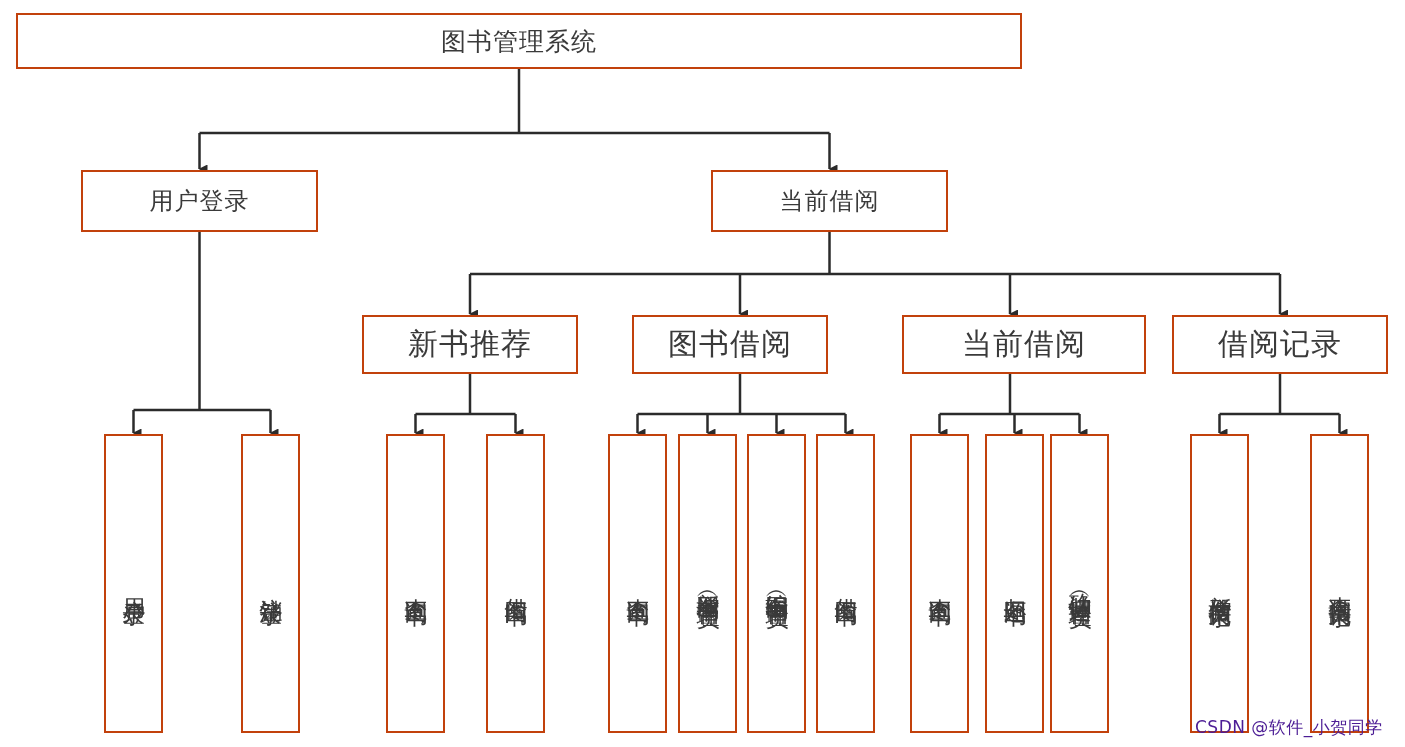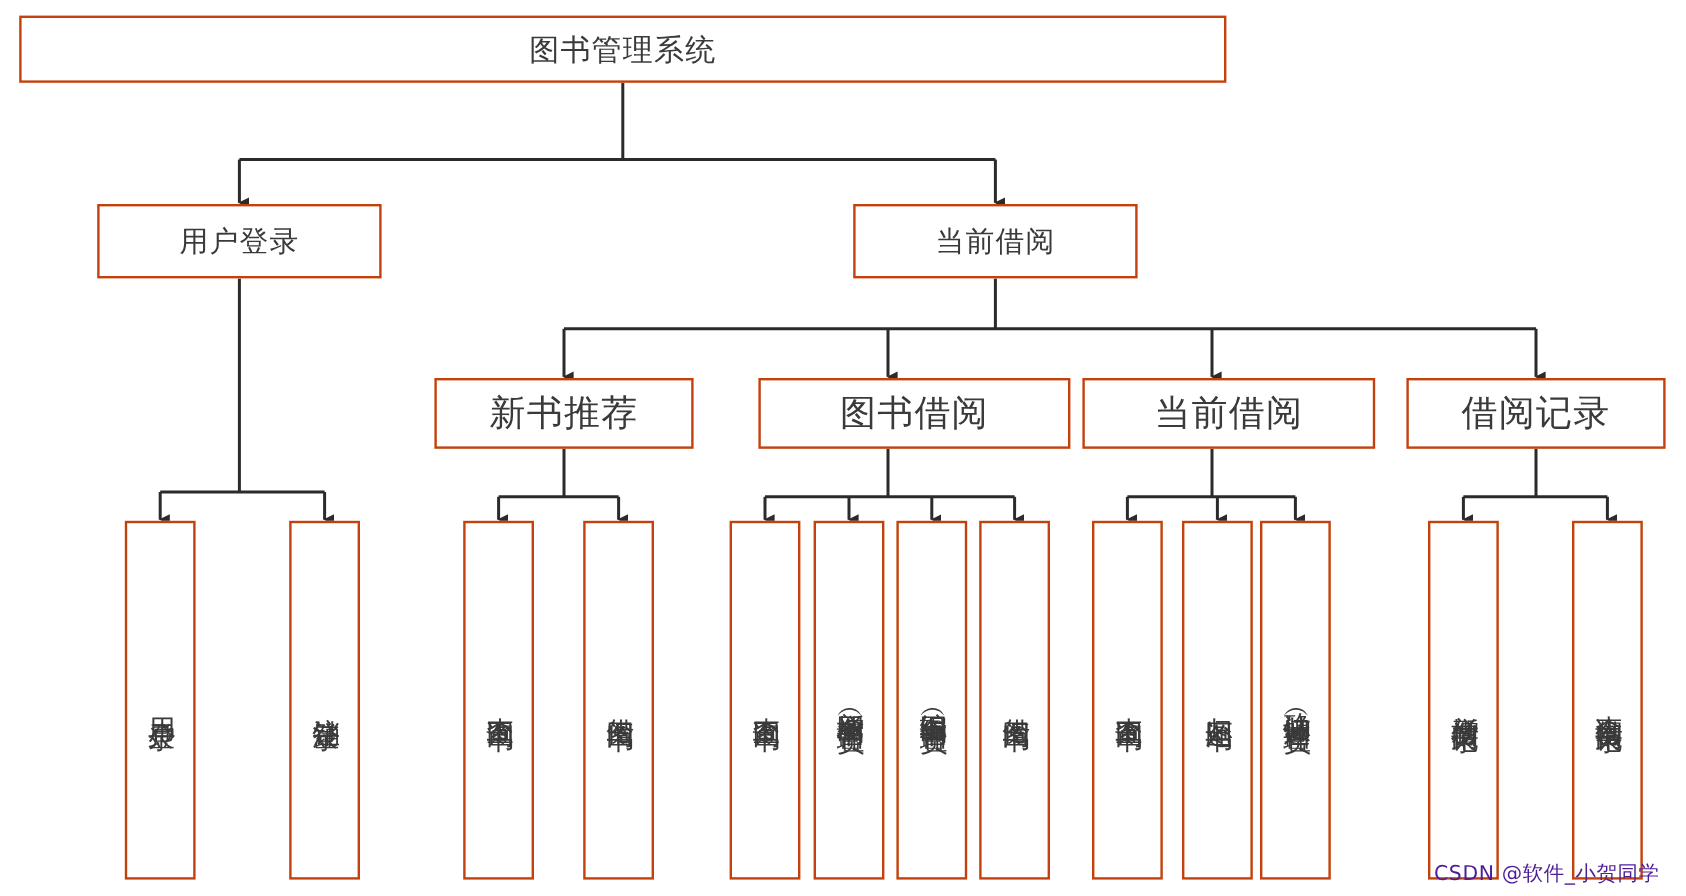--- a/index.html
+++ b/index.html
@@ -123,21 +123,21 @@
   <div class="node level2" style="left: 81px; top: 170px; width: 237px; height: 62px;">
     <span>用户登录</span>
   </div>
   <div class="node level2" style="left: 711px; top: 170px; width: 237px; height: 62px;">
     <span>当前借阅</span>
   </div>
 
   <div class="node level3" style="left: 362px; top: 315px; width: 216px; height: 59px;">
     <span>新书推荐</span>
   </div>
-  <div class="node level3" style="left: 632px; top: 315px; width: 260px; height: 59px;">
+  <div class="node level3" style="left: 632px; top: 315px; width: 196px; height: 59px;">
     <span>图书借阅</span>
   </div>
   <div class="node level3" style="left: 902px; top: 315px; width: 244px; height: 59px;">
     <span>当前借阅</span>
   </div>
   <div class="node level3" style="left: 1172px; top: 315px; width: 216px; height: 59px;">
     <span>借阅记录</span>
   </div>
 
   <div class="node leaf" style="left: 104px; top: 434px; width: 59px; height: 299px;">

